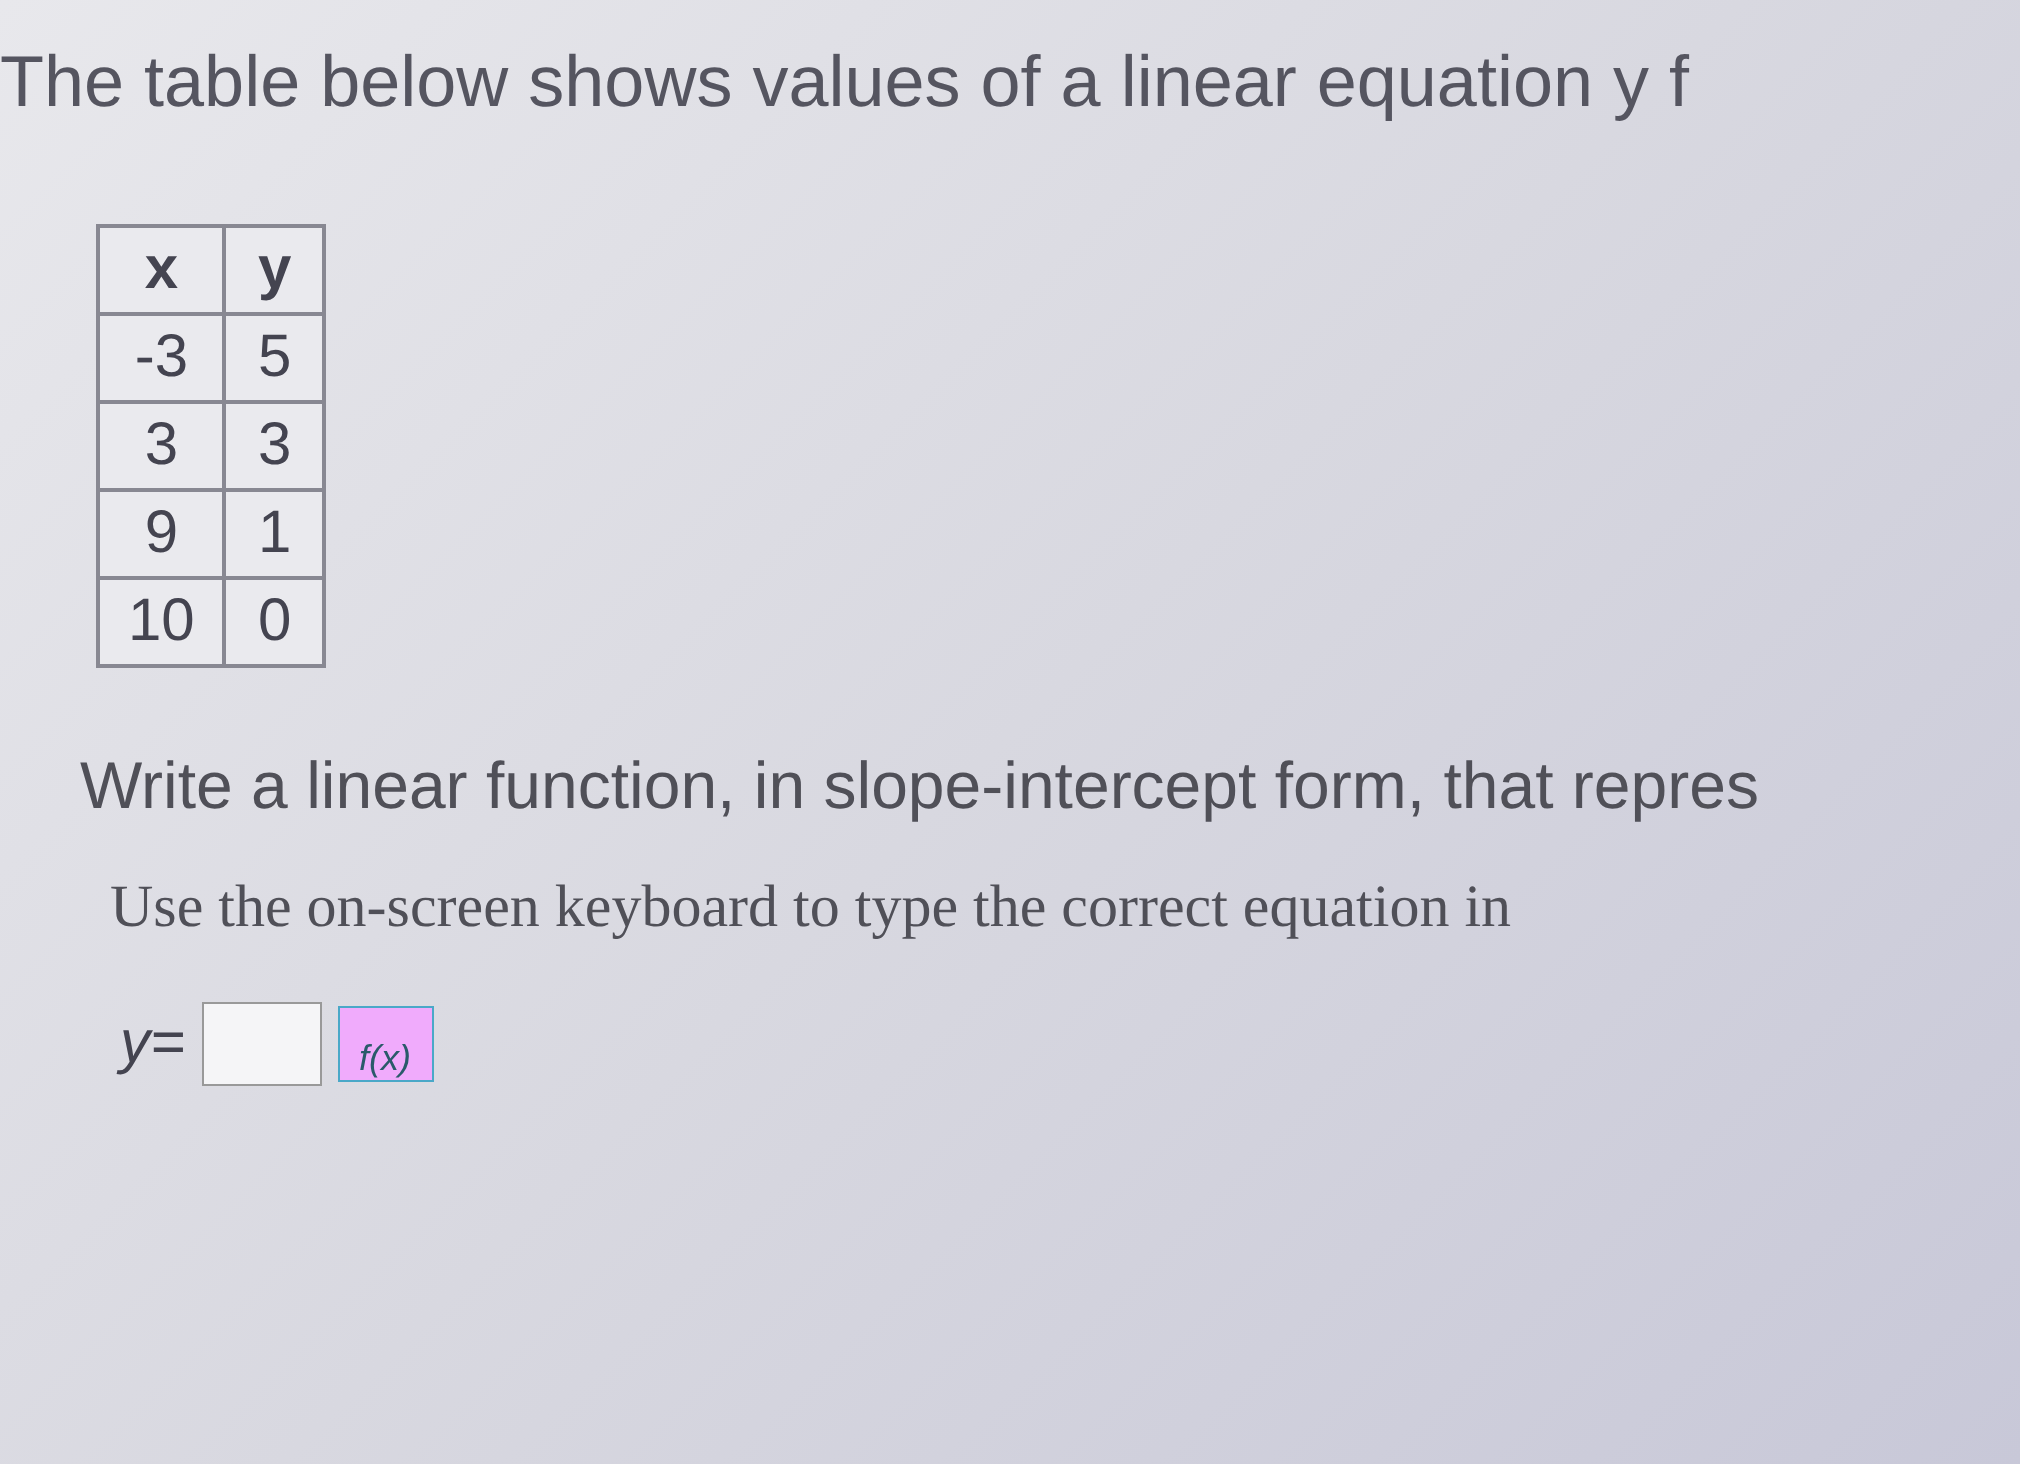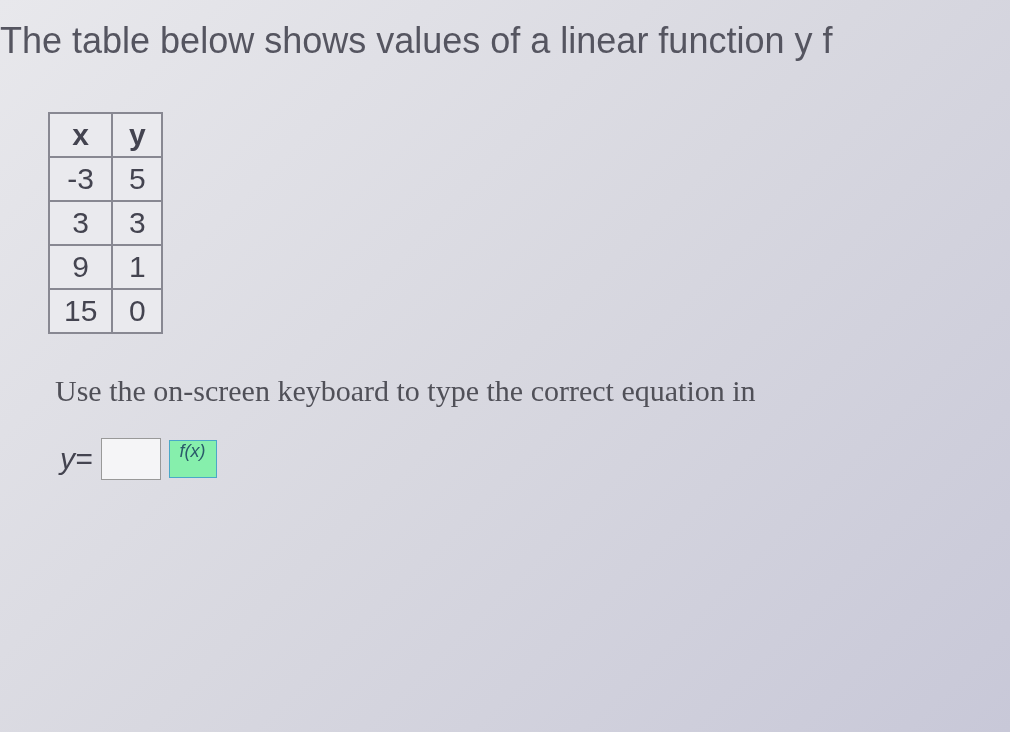--- a/index.html
+++ b/index.html
@@ -78,36 +78,36 @@
       width: 60px;
       height: 42px;
       border: 1px solid #999;
       background: #f5f5f7;
       font-size: 20px;
       text-align: center;
     }
     .fx-button {
       width: 48px;
       height: 38px;
-      background: #86efac;
+      background: #f0abfc;
       border: 1px solid #4aa8c8;
       display: flex;
-      align-items: flex-start;
+      align-items: flex-end;
       justify-content: center;
       font-size: 18px;
       font-style: italic;
       color: #2a5a6a;
       cursor: pointer;
     }
   </style>
 </head>
 <body>
 
 <div class="content">
-  <div class="question-text">The table below shows values of a linear function y f</div>
+  <div class="question-text">The table below shows values of a linear equation y f</div>
 
   <div class="table-container">
     <table>
       <tbody>
           <tr>
         <th>x</th>
         <th>y</th>
       </tr>
       <tr>
         <td>-3</td>
@@ -115,27 +115,28 @@
       </tr>
       <tr>
         <td>3</td>
         <td>3</td>
       </tr>
       <tr>
         <td>9</td>
         <td>1</td>
       </tr>
       <tr>
-        <td>15</td>
+        <td>10</td>
         <td>0</td>
       </tr>
     </tbody>
       </table>
   </div>
 
+  <div class="instruction-1">Write a linear function, in slope-intercept form, that repres</div>
   <div class="instruction-2">Use the on-screen keyboard to type the correct equation in</div>
 
   <div class="answer-row">
     <span class="y-equals">y=</span>
     <input class="answer-input" type="text" value="" style="">
     <div class="fx-button">
       <span>f(x)</span>
     </div>
   </div>
 </div>

